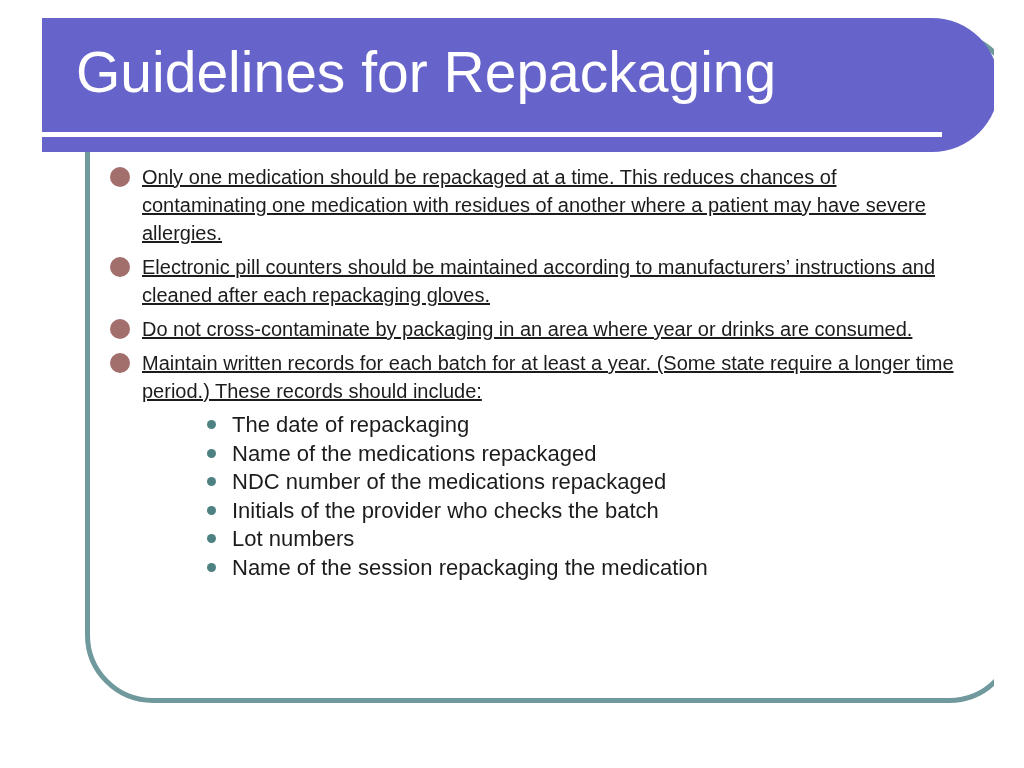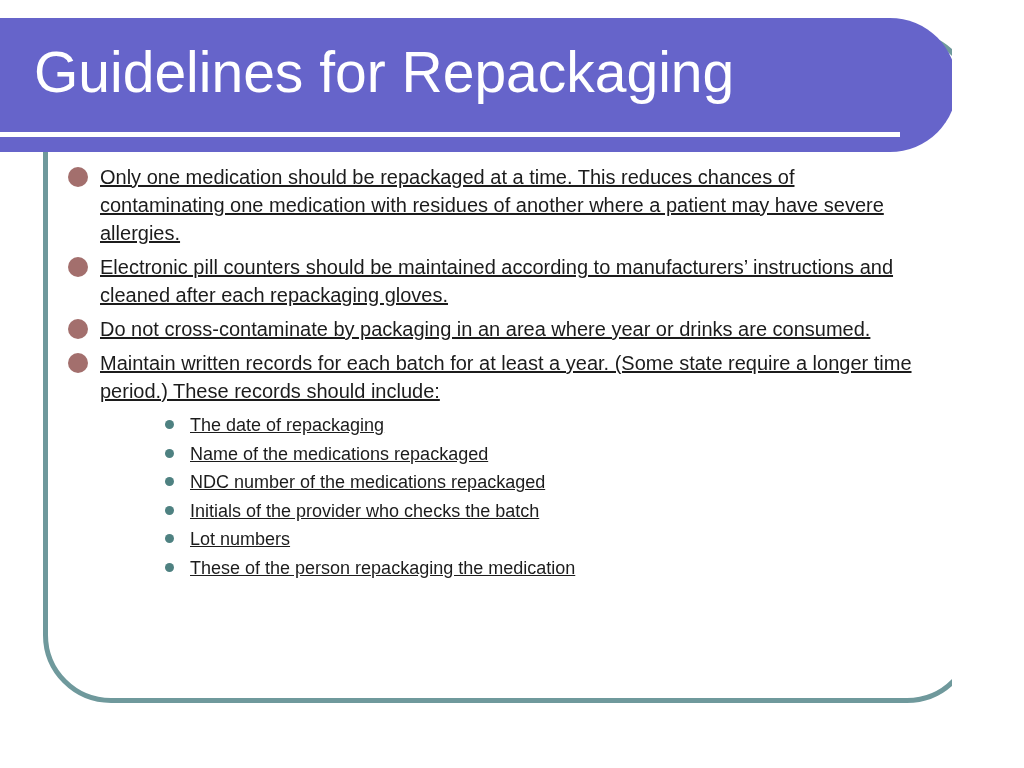--- a/index.html
+++ b/index.html
@@ -13,20 +13,21 @@
   }
   * { margin: 0; padding: 0; box-sizing: border-box; }
   html, body { background: #fff; }
   .slide {
     position: relative;
     width: 952px;
     height: 768px;
     background: var(--slide-bg);
     overflow: hidden;
     font-family: "Liberation Sans", "DejaVu Sans", sans-serif;
+    margin-left: 42px;
   }
   
   .frame {
     position: absolute;
     left: 43px;
     top: 32px;
     width: 932px;
     height: 671px;
     border: 5px solid var(--frame-border);
     border-radius: 68px;
@@ -104,24 +105,23 @@
   .sub-dot {
     flex: 0 0 9px;
     width: 9px;
     height: 9px;
     border-radius: 50%;
     background: var(--sub-bullet-color);
     margin-top: 9px;
     margin-right: 16px;
   }
   .sub-text {
-    font-size: 18px;
+    font-size: 22px;
     line-height: 28.5px;
     white-space: nowrap;
-    text-decoration: underline;
   }
 </style>
 </head>
 <body>
 
 <div class="slide">
 
   <div class="frame"></div>
 
   <div class="banner">
@@ -174,18 +174,18 @@
     <span class="sub-text">Initials of the provider who checks the batch</span>
   </div>
 
   <div class="sub-item">
     <span class="sub-dot"></span>
     <span class="sub-text">Lot numbers</span>
   </div>
 
   <div class="sub-item">
     <span class="sub-dot"></span>
-    <span class="sub-text">These of the person repackaging the medication</span>
+    <span class="sub-text">Name of the session repackaging the medication</span>
   </div>
 </div>
   </div>
 
 </div>
 
 </body></html>

